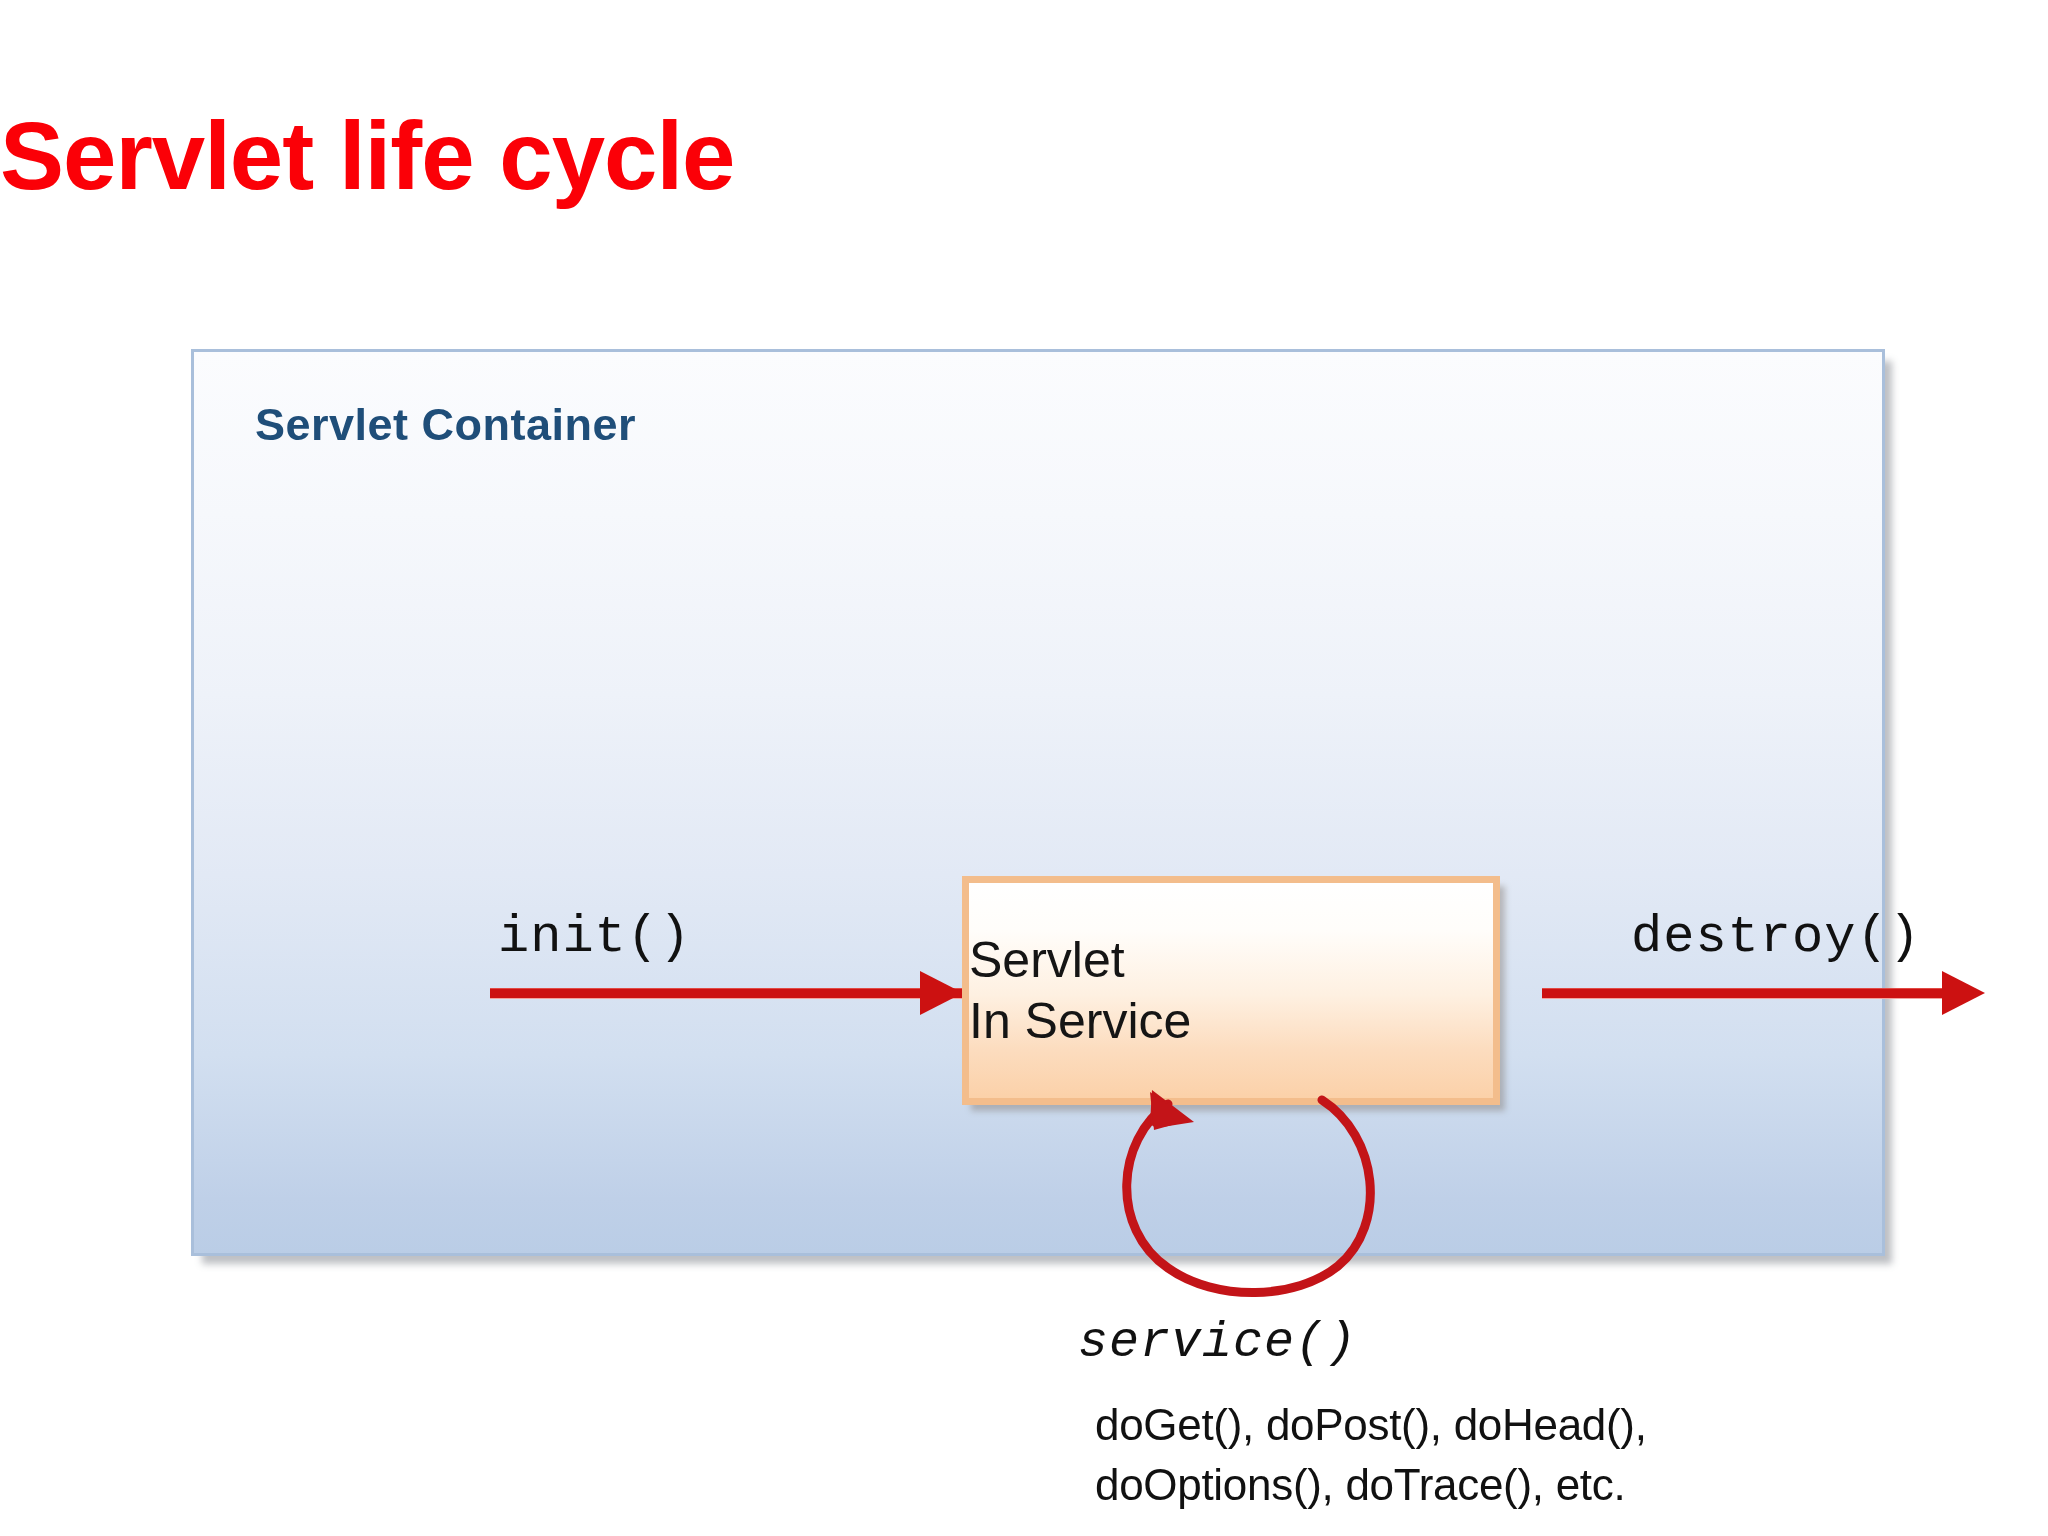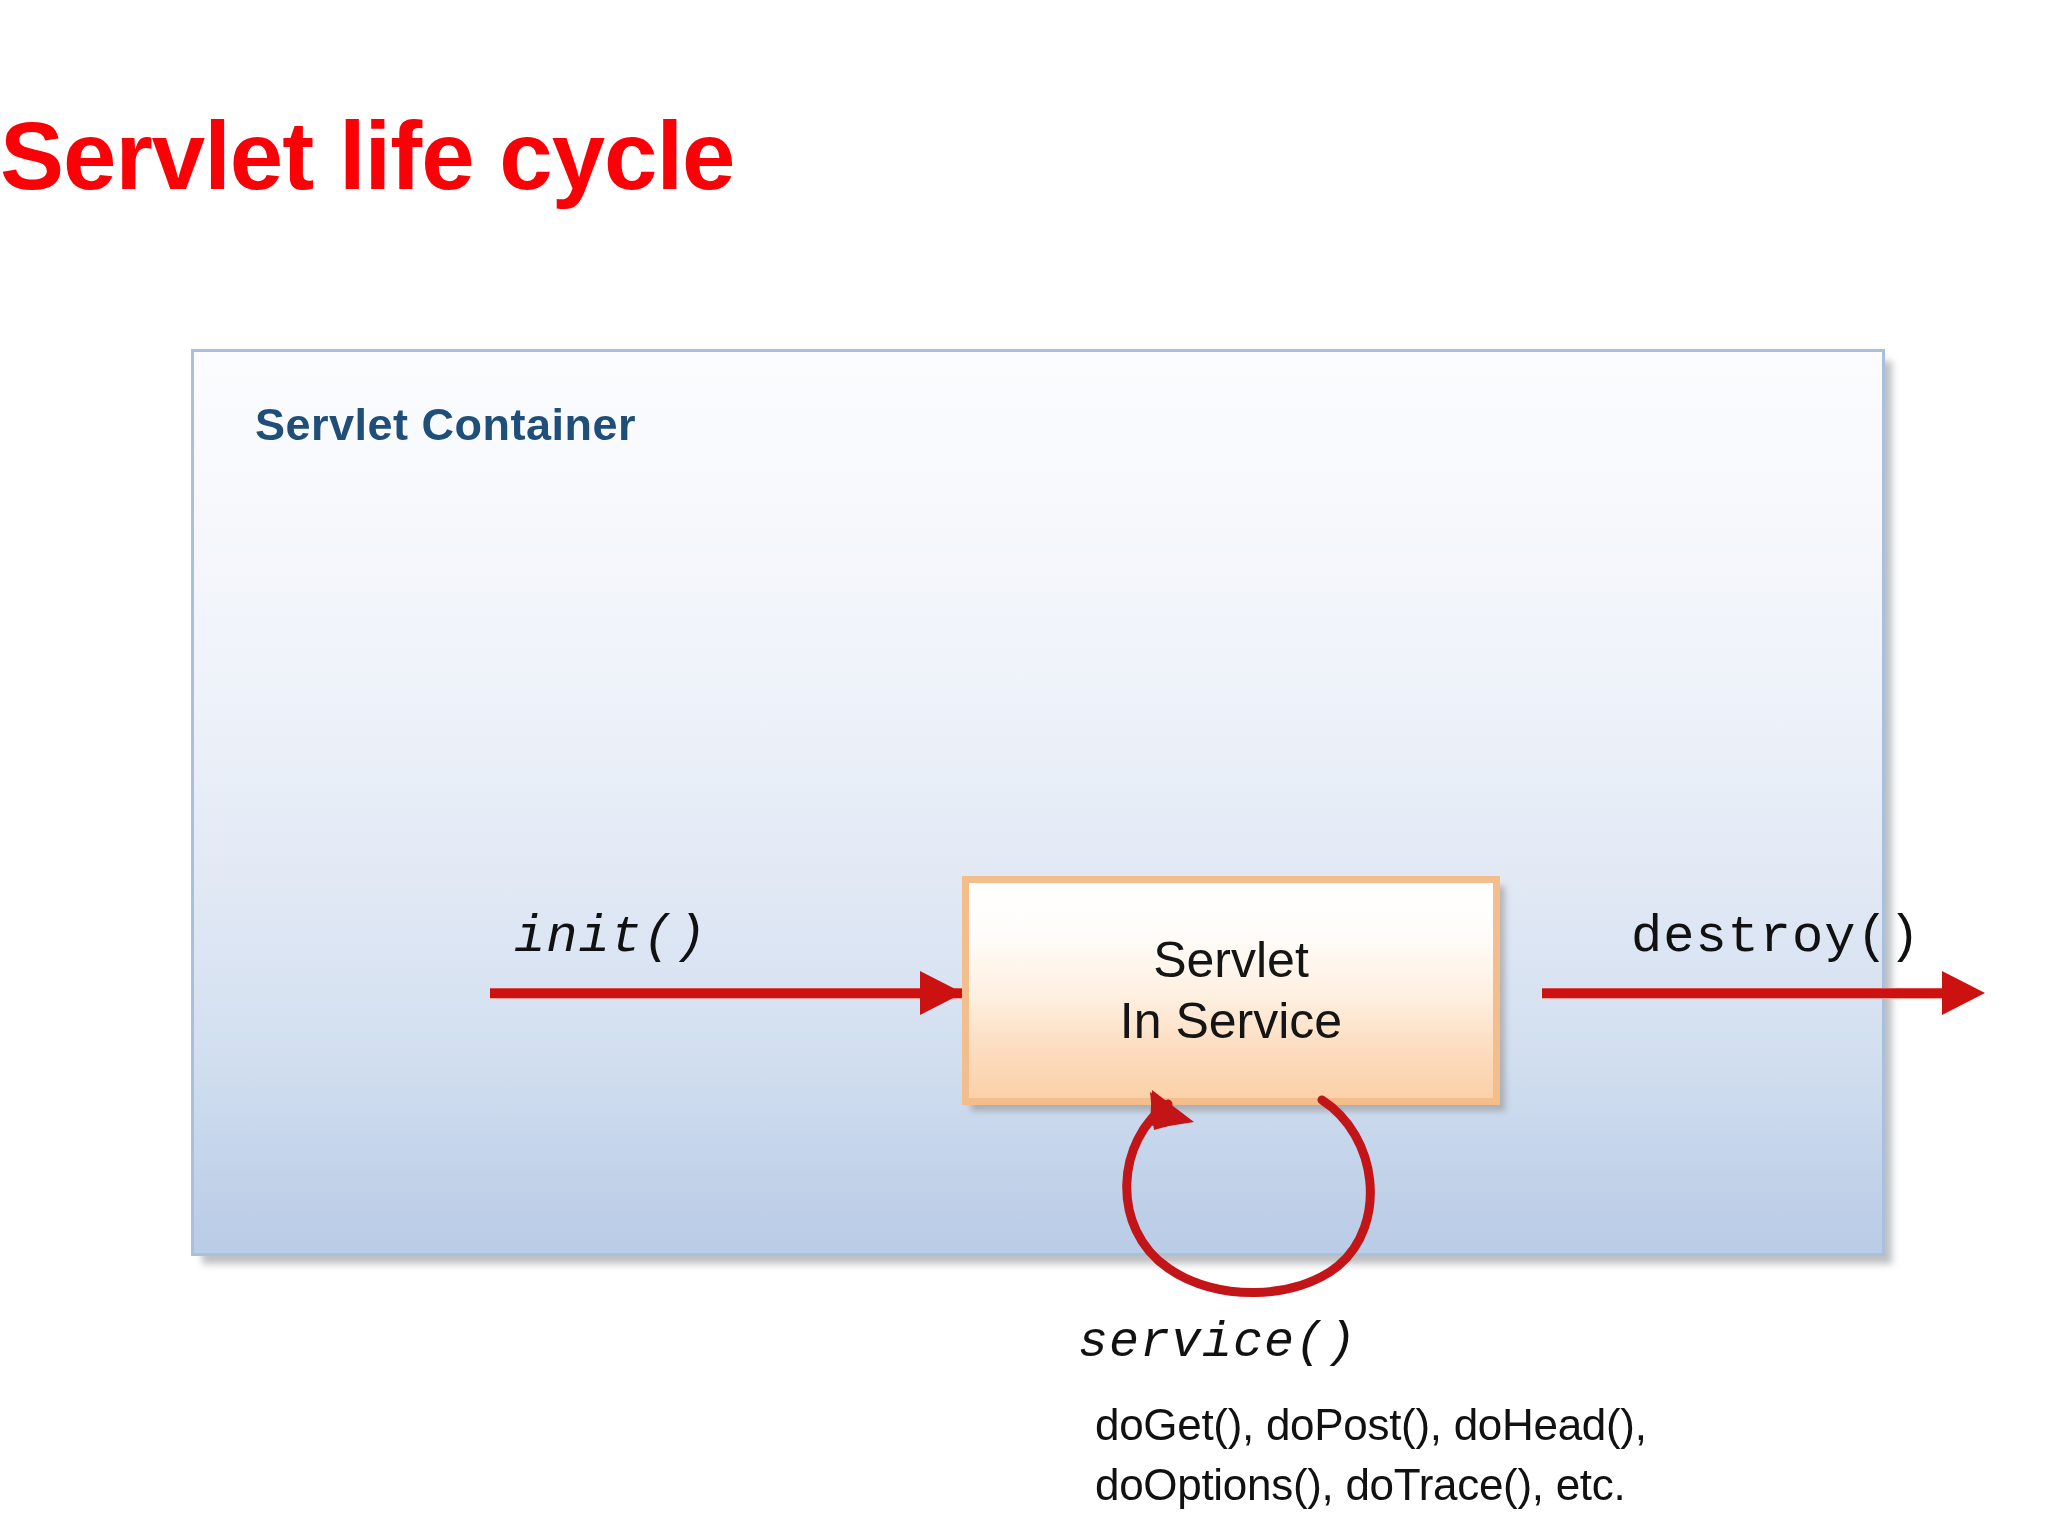--- a/index.html
+++ b/index.html
@@ -66,21 +66,21 @@
 
   
   .mono-label {
     position: absolute;
     font-family: "Liberation Mono", "DejaVu Sans Mono", monospace;
     font-size: 52px;
     color: #111111;
     white-space: nowrap;
     letter-spacing: 1px;
   }
-  #label-init    { left: 320px;  top: 556px; font-style: italic; }
+  #label-init    { left: 304px;  top: 556px; }
   #label-destroy { left: 1437px; top: 556px; }
   #label-service { left: 884px;  top: 962px; font-size: 50px; font-style: italic; }
 
   
   .arrow-line {
     position: absolute;
     height: 9px;
     background: #cc1111;
     border-top: 1px solid #e14a44;
     border-bottom: 1px solid #f2a39e;
@@ -111,21 +111,20 @@
     border: 7px solid #f3bd8c;
     background: linear-gradient(to bottom,
                   #ffffff 0%,
                   #fffdfa 22%,
                   #fef0e1 52%,
                   #fcdcbe 78%,
                   #fbd1a9 100%);
     box-shadow: 7px 8px 6px -2px rgba(120,110,100,0.40);
     display: flex;
     flex-direction: column;
-    align-items: center;
     justify-content: center;
   }
   #servlet-box .box-line {
     font-family: "Liberation Sans", sans-serif;
     font-size: 50px;
     color: #151515;
     line-height: 1.22;
     white-space: nowrap;
   }
 

